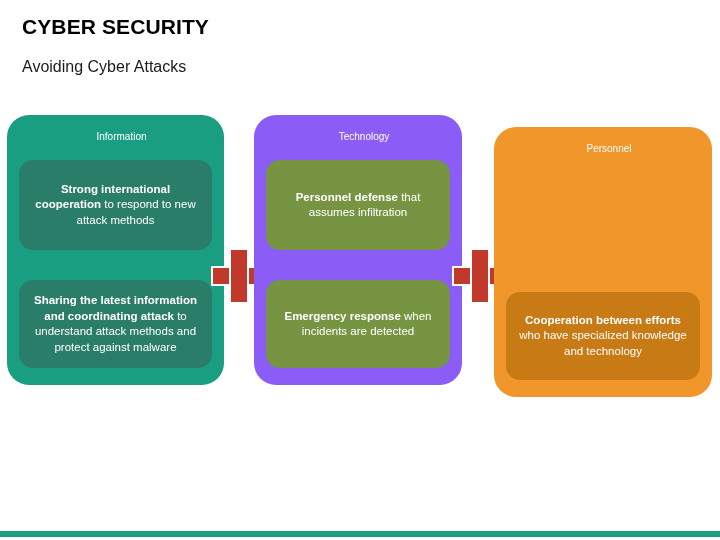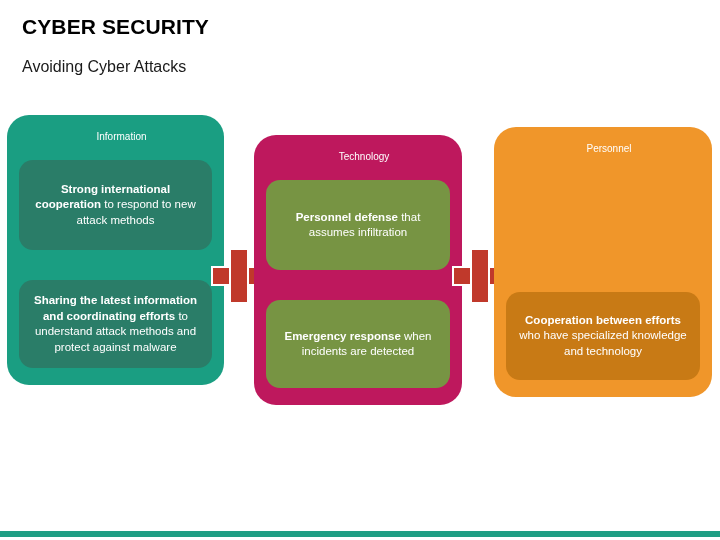--- a/index.html
+++ b/index.html
@@ -86,21 +86,21 @@
     font-size: 11.5px;
     line-height: 15.5px;
   }
   .card-text b { font-weight: bold; }
 
   
   #pillar-information { left: 7px;  width: 217px; background: #1A9E82; }
   #pillar-information .card { background: #2A7D68; }
 
   
-  #pillar-technology { left: 254px; width: 208px; background: #be185d; margin-top: 20px; }
+  #pillar-technology { left: 254px; width: 208px; background: #8b5cf6; }
   #pillar-technology .card { background: #779443; }
 
   
   #pillar-personnel { left: 494px; width: 218px; background: #F0962A; margin-top: 12px; }
   #pillar-personnel .card { background: #C87A15; }
 
   
   .plus {
     position: absolute;
     top: 248px;
@@ -143,21 +143,21 @@
 </div>
 
 <div id="diagram">
 
   <div class="pillar" id="pillar-information">
     <div class="pillar-title">Information</div>
     <div class="card card-top">
       <div class="card-text"><b>Strong international cooperation</b> <span>to respond to new attack methods</span></div>
     </div>
     <div class="card card-bottom">
-      <div class="card-text"><b>Sharing the latest information and coordinating efforts</b> <span>to understand attack methods and protect against malware</span></div>
+      <div class="card-text"><b>Sharing the latest information and coordinating attack</b> <span>to understand attack methods and protect against malware</span></div>
     </div>
   </div>
 
   <div class="plus" id="plus-1">
     <div class="bar bar-h"></div>
     <div class="bar bar-v"></div>
   </div>
 
   <div class="pillar" id="pillar-technology">
     <div class="pillar-title">Technology</div>

